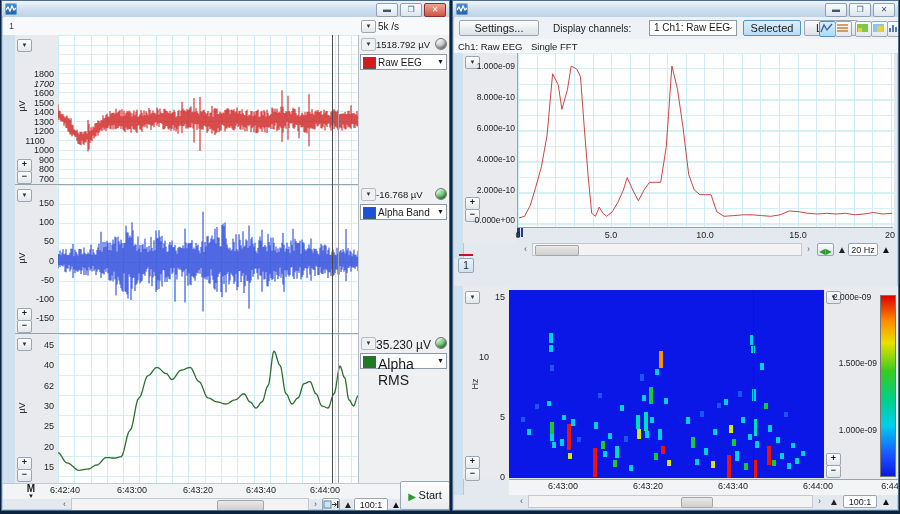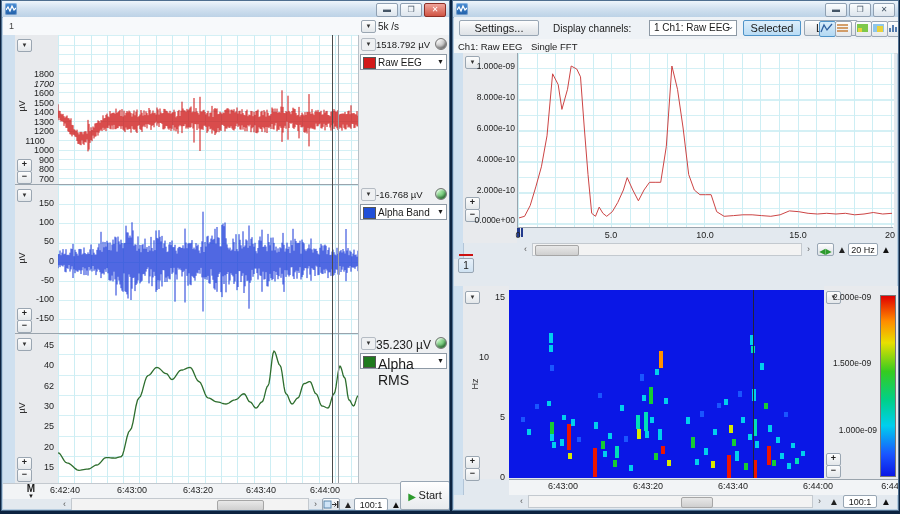--- a/index.html
+++ b/index.html
@@ -351,21 +351,21 @@
     </div>
   <div class="abs" style="left:300px;top:289px;width:1px;height:188px;background:#23233a"></div>
 
   <div class="abs" style="left:371px;top:285px;width:75px;height:193px;background:#e8eaed"></div>
   <div class="ddbtn" style="left:373px;top:290px">▼</div>
   <div class="pmbtn" style="left:373px;top:452px">+</div>
   <div class="pmbtn" style="left:373px;top:464px">−</div>
   <div class="abs" style="left:427px;top:294px;width:14px;height:180px;border:1px solid #777;background:linear-gradient(#e00000,#ff8c00 14%,#e8e000 26%,#35cc20 42%,#00d08a 58%,#00cfee 72%,#1a55ff 88%,#0a17e6)"></div>
   <div id="rw-scale">
       <div class="etick" style="left: 380px; width: 44px; text-align: left; top: 291px;">2.000e-09</div>
-      <div class="etick" style="left: 380px; width: 44px; top: 357px;">1.500e-09</div>
+      <div class="etick" style="left: 380px; width: 44px; text-align: right; top: 357px;">1.500e-09</div>
       <div class="etick" style="left: 380px; width: 44px; text-align: right; top: 424px;">1.000e-09</div>
     </div>
 
   <div class="abs" style="left:56px;top:478px;width:390px;height:15px;background:#f2f4f6;border-top:1px solid #9aa4ad"></div>
   <div id="rw-times">
       <div class="tick" style="left: 85px; width: 50px; text-align: center; top: 480px;">6:43:00</div>
       <div class="tick" style="left: 170px; width: 50px; text-align: center; top: 480px;">6:43:20</div>
       <div class="tick" style="left: 255px; width: 50px; text-align: center; top: 480px;">6:43:40</div>
       <div class="tick" style="left: 340px; width: 50px; text-align: center; top: 480px;">6:44:00</div>
       <div class="tick" style="left: 412px; width: 50px; text-align: center; top: 480px;">6:44</div>

